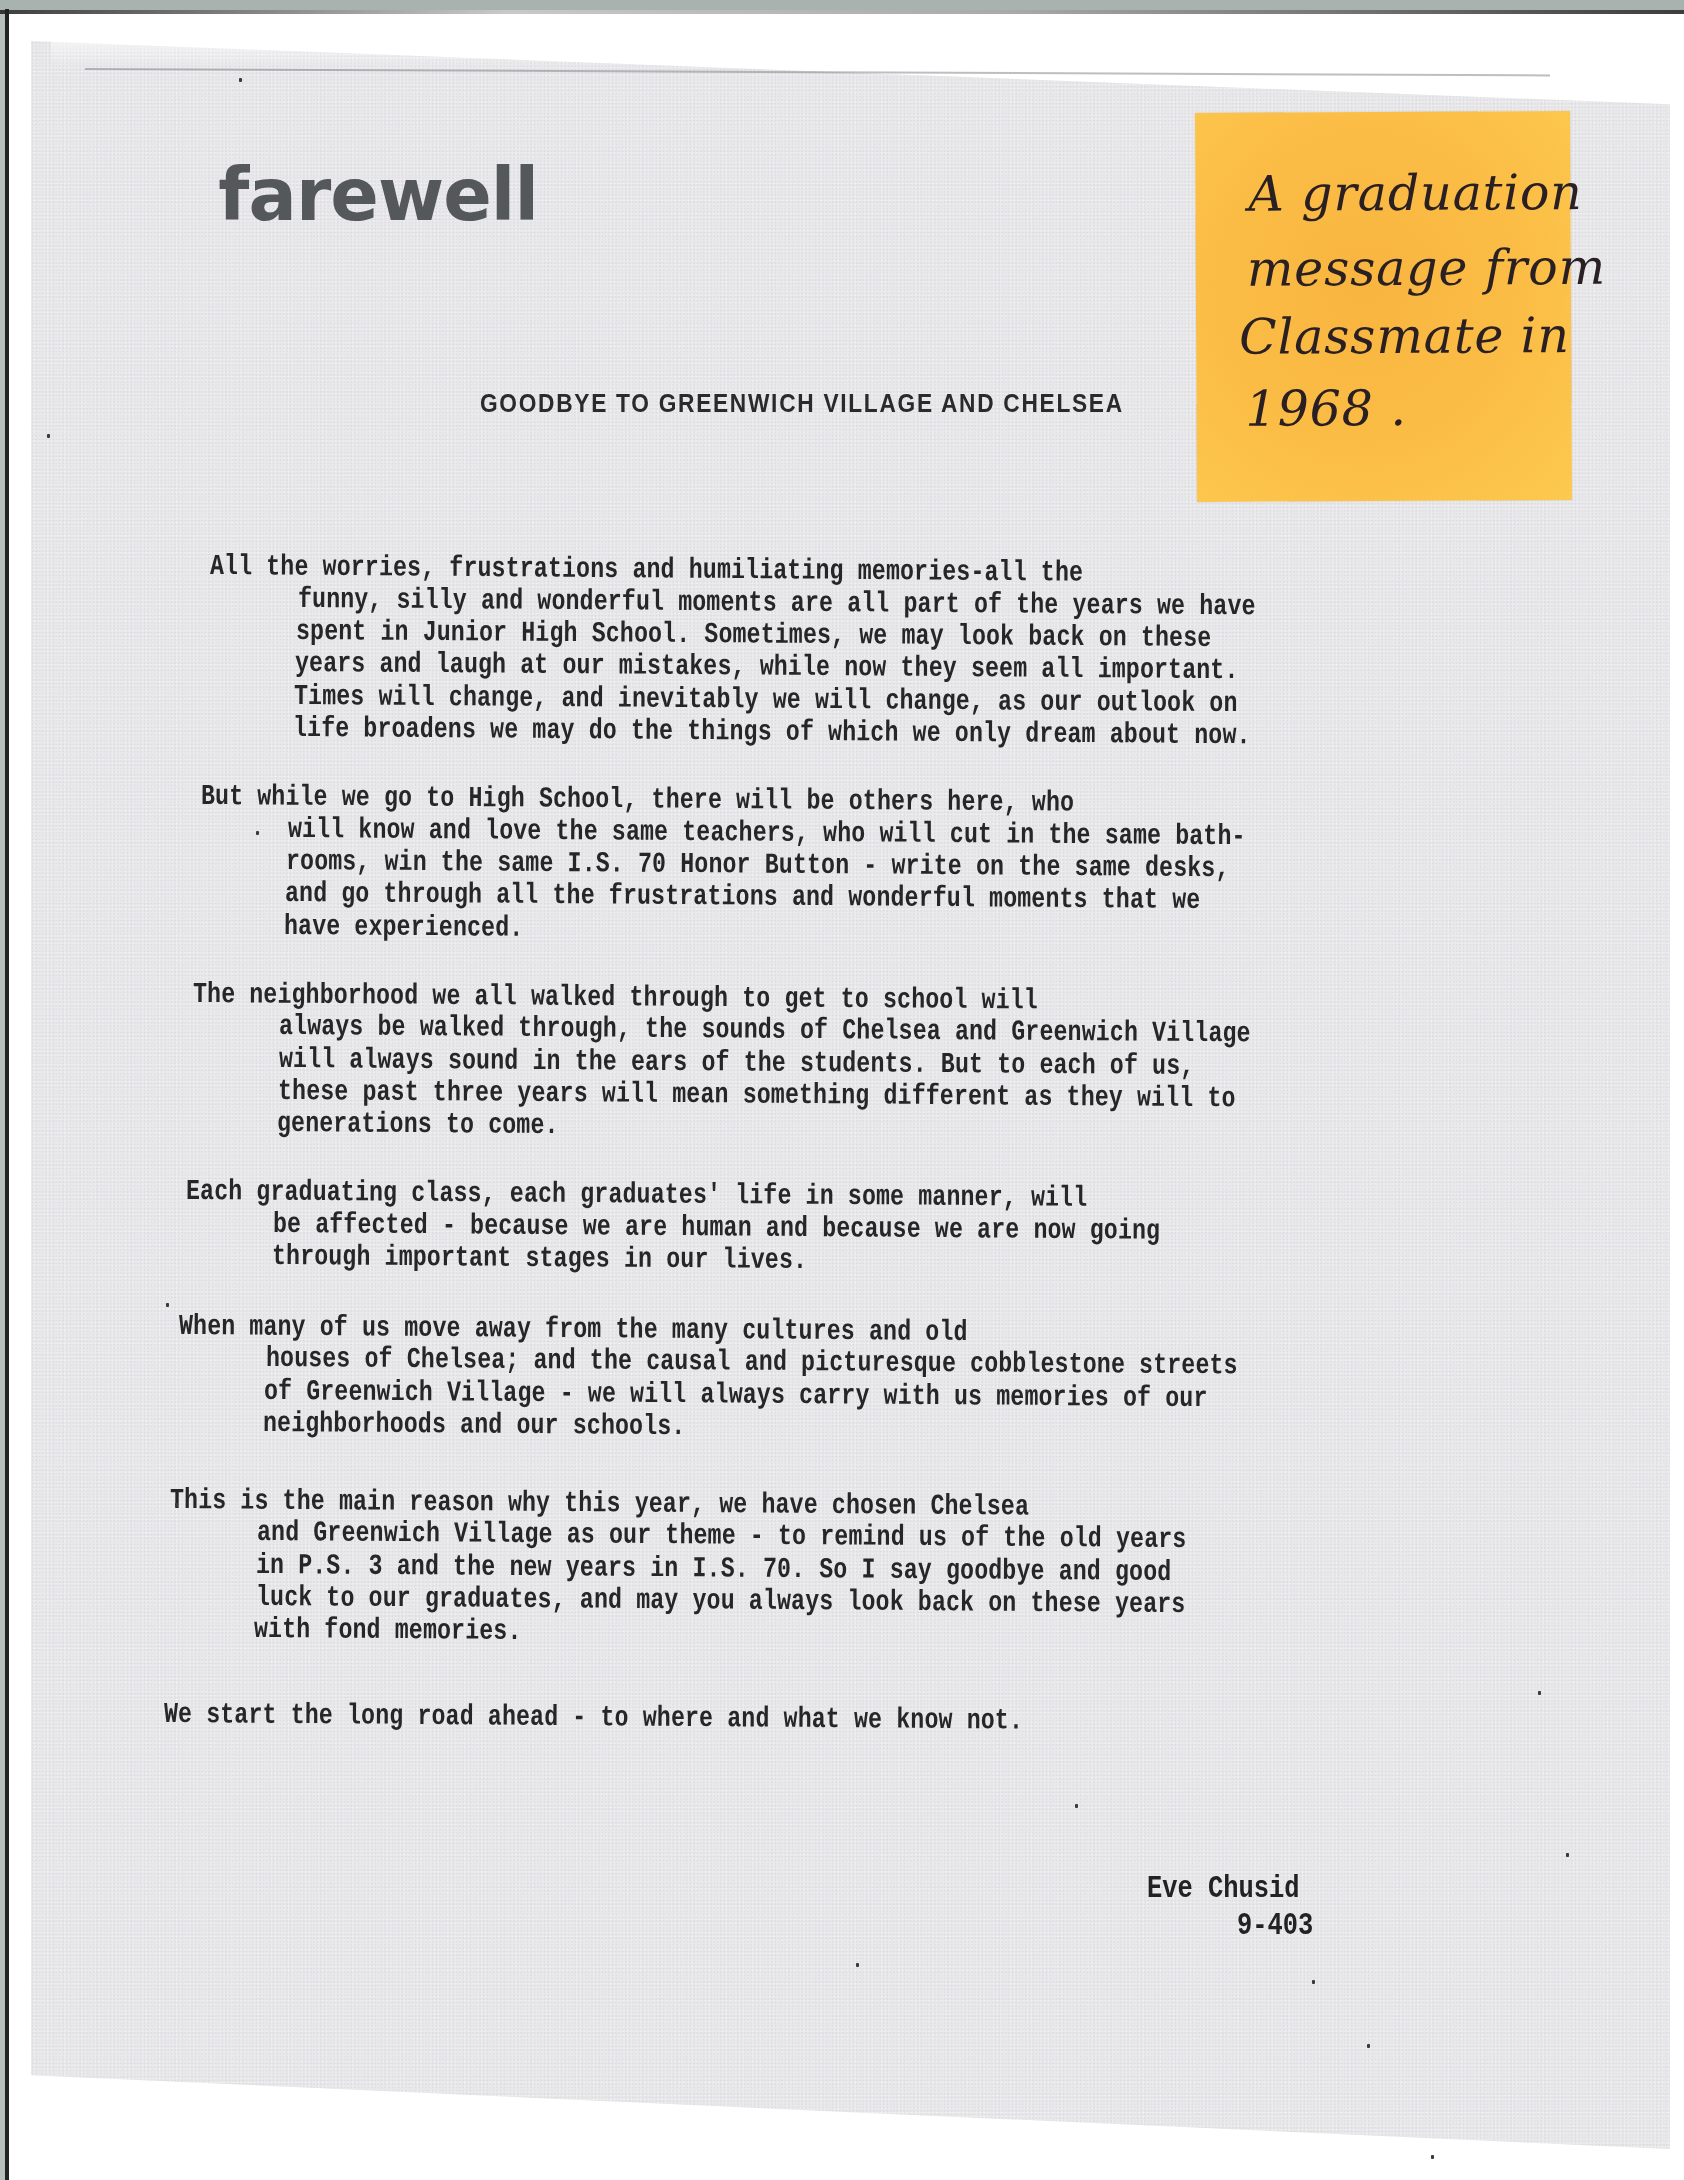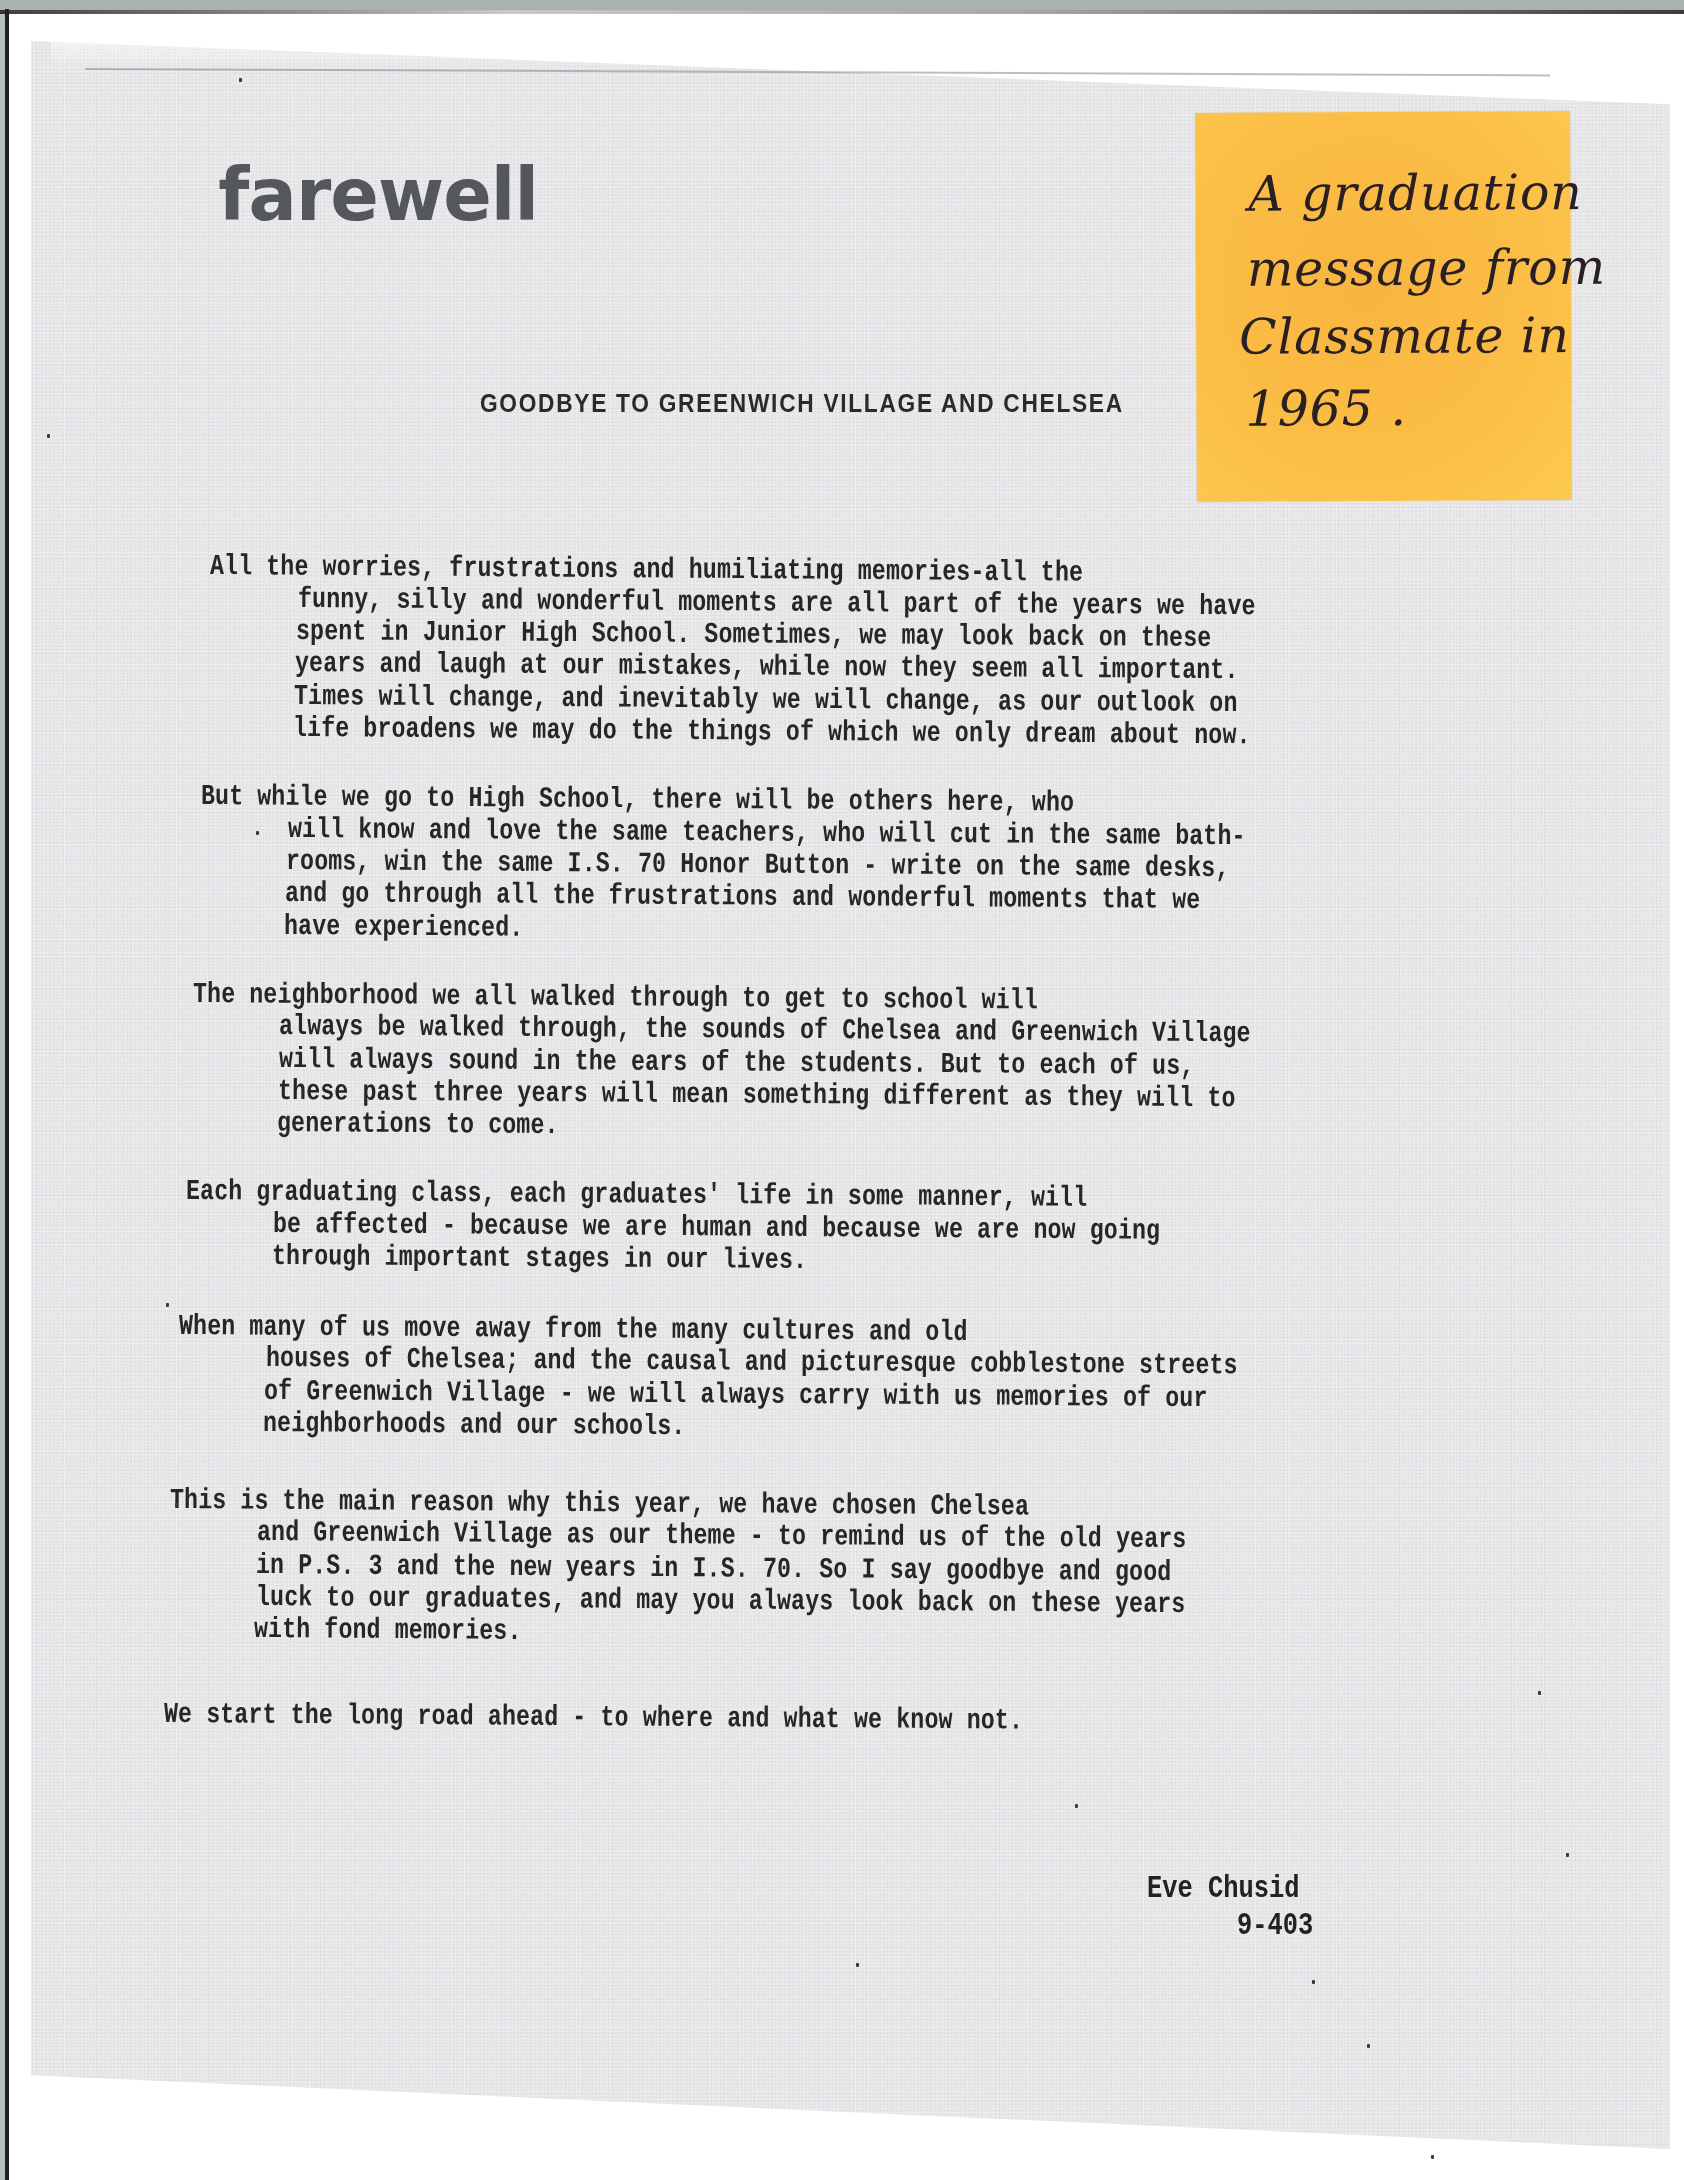--- a/index.html
+++ b/index.html
@@ -94,21 +94,21 @@
 <div class="topshade"></div>
 <div class="foldline"></div>
 
 <div class="title">farewell</div>
 <div class="heading">GOODBYE TO GREENWICH VILLAGE AND CHELSEA</div>
 
 <div class="sticky">
   <div class="hand" style="top:53px;left:53px;">A graduation</div>
   <div class="hand" style="top:128px;left:51px;">message from</div>
   <div class="hand" style="top:196px;left:43px;">Classmate in</div>
-  <div class="hand" style="top:268px;left:49px;">1965 .</div>
+  <div class="hand" style="top:268px;left:49px;">1968 .</div>
 </div>
 
 <div>
   <div class="line" style="left:210px;top:550px;transform:scaleX(0.80) rotate(0.35deg);">     All the worries, frustrations and humiliating memories-all the</div>
   <div class="line" style="left:298px;top:583px;transform:scaleX(0.80) rotate(0.35deg);">funny, silly and wonderful moments are all part of the years we have</div>
   <div class="line" style="left:296px;top:615px;transform:scaleX(0.80) rotate(0.35deg);">spent in Junior High School. Sometimes, we may look back on these</div>
   <div class="line" style="left:295px;top:647px;transform:scaleX(0.80) rotate(0.35deg);">years and laugh at our mistakes, while now they seem all important.</div>
   <div class="line" style="left:294px;top:680px;transform:scaleX(0.80) rotate(0.35deg);">Times will change, and inevitably we will change, as our outlook on</div>
   <div class="line" style="left:293px;top:712px;transform:scaleX(0.80) rotate(0.35deg);">life broadens we may do the things of which we only dream about now.</div>
 </div>

